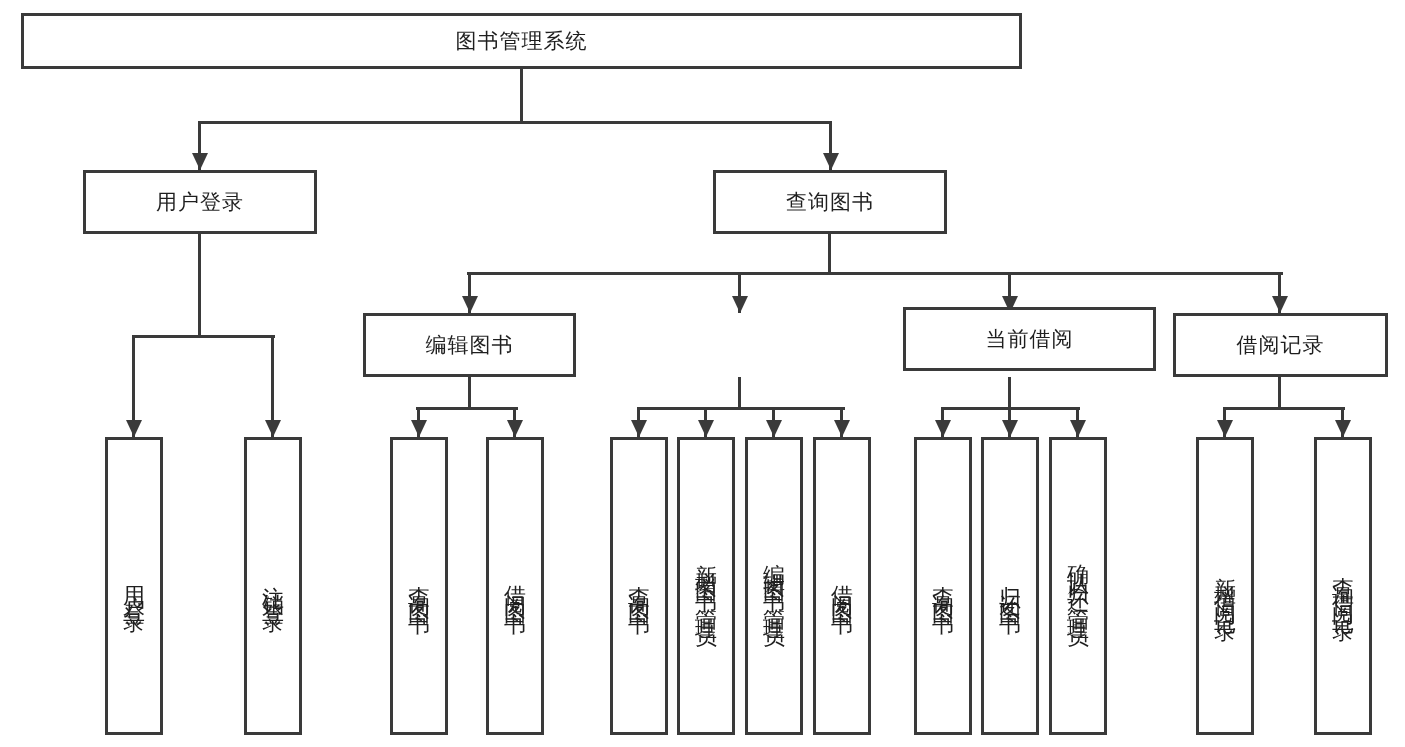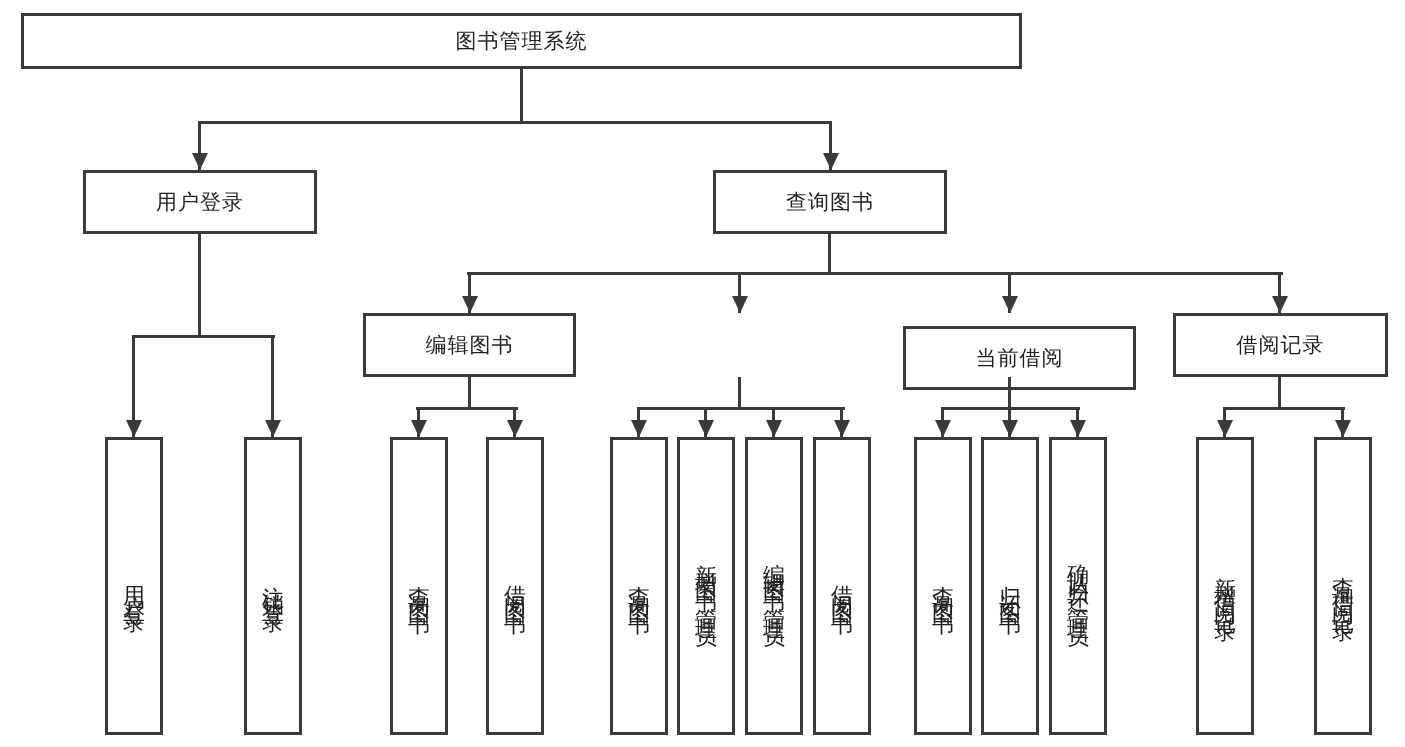--- a/index.html
+++ b/index.html
@@ -109,21 +109,21 @@
   <div class="vline" style="left:828px;top:234px;height:41px"></div>
   <div class="hline" style="left:467px;top:272px;width:816px"></div>
   <div class="drop" style="left:468px;top:272px;height:41px"></div>
   <div class="drop" style="left:738px;top:272px;height:41px"></div>
   <div class="drop" style="left:1008px;top:272px;height:41px"></div>
   <div class="drop" style="left:1278px;top:272px;height:41px"></div>
 
   <div class="box" style="left:363px;top:313px;width:213px;height:64px">
     <span>编辑图书</span>
   </div>
-  <div class="box" style="left:903px;top:326px;width:233px;height:64px">
+  <div class="box" style="left:903px;top:307px;width:253px;height:64px">
     <span>当前借阅</span>
   </div>
   <div class="box" style="left:1173px;top:313px;width:215px;height:64px">
     <span>借阅记录</span>
   </div>
 
   <div class="vline" style="left:468px;top:377px;height:33px"></div>
   <div class="hline" style="left:416px;top:407px;width:102px"></div>
   <div class="drop" style="left:417px;top:407px;height:30px"></div>
   <div class="drop" style="left:513px;top:407px;height:30px"></div>

